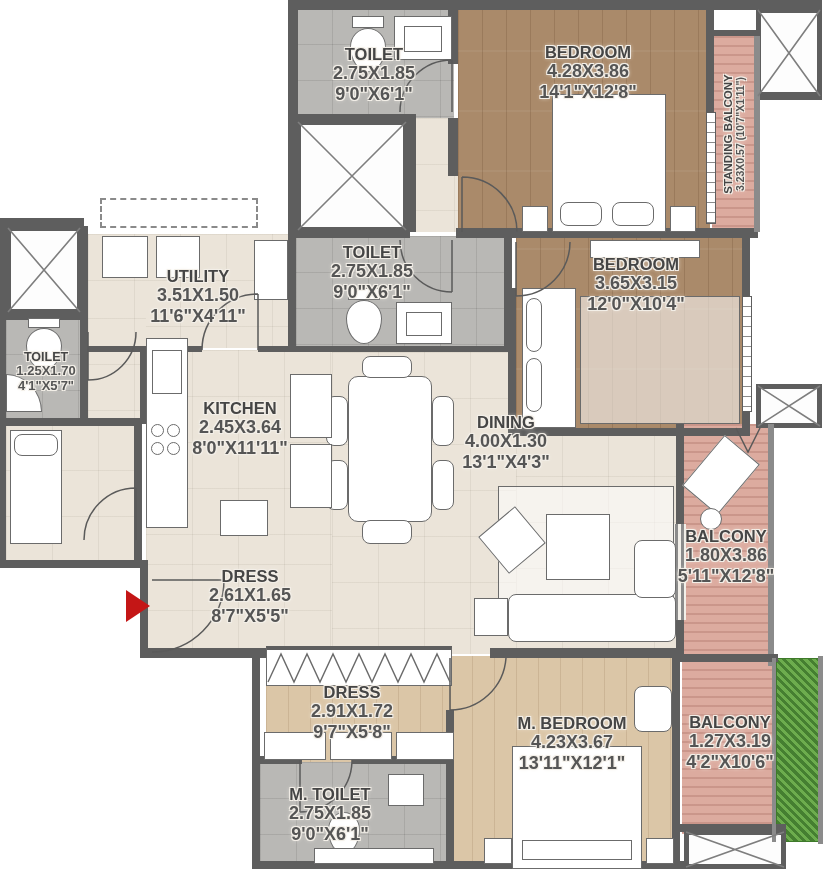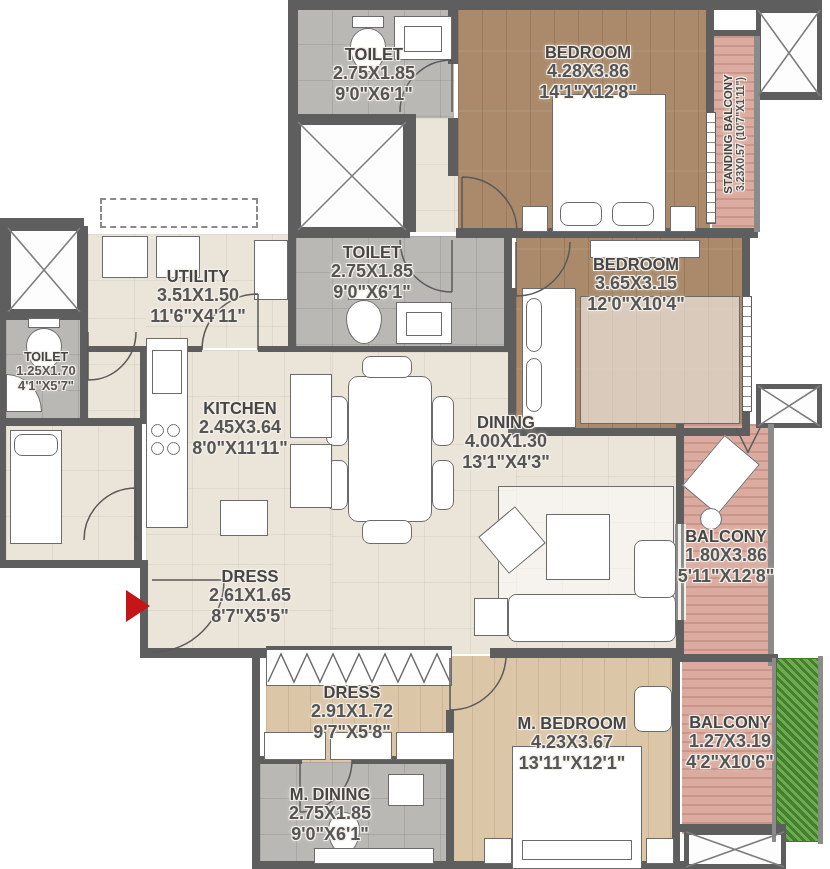--- a/index.html
+++ b/index.html
@@ -304,21 +304,21 @@
     <div class="nm">DRESS</div>
     <div class="dm">2.91X1.72</div>
     <div class="dm">9'7"X5'8"</div>
   </div>
   <div class="label" style="left:572px;top:743px">
     <div class="nm">M. BEDROOM</div>
     <div class="dm">4.23X3.67</div>
     <div class="dm">13'11"X12'1"</div>
   </div>
   <div class="label" style="left:330px;top:814px">
-    <div class="nm">M. DINING</div>
+    <div class="nm">M. TOILET</div>
     <div class="dm">2.75X1.85</div>
     <div class="dm">9'0"X6'1"</div>
   </div>
   <div class="label" style="left:730px;top:742px">
     <div class="nm">BALCONY</div>
     <div class="dm">1.27X3.19</div>
     <div class="dm">4'2"X10'6"</div>
   </div>
 
   <div class="arrow" style="left:126px;top:590px"></div>

